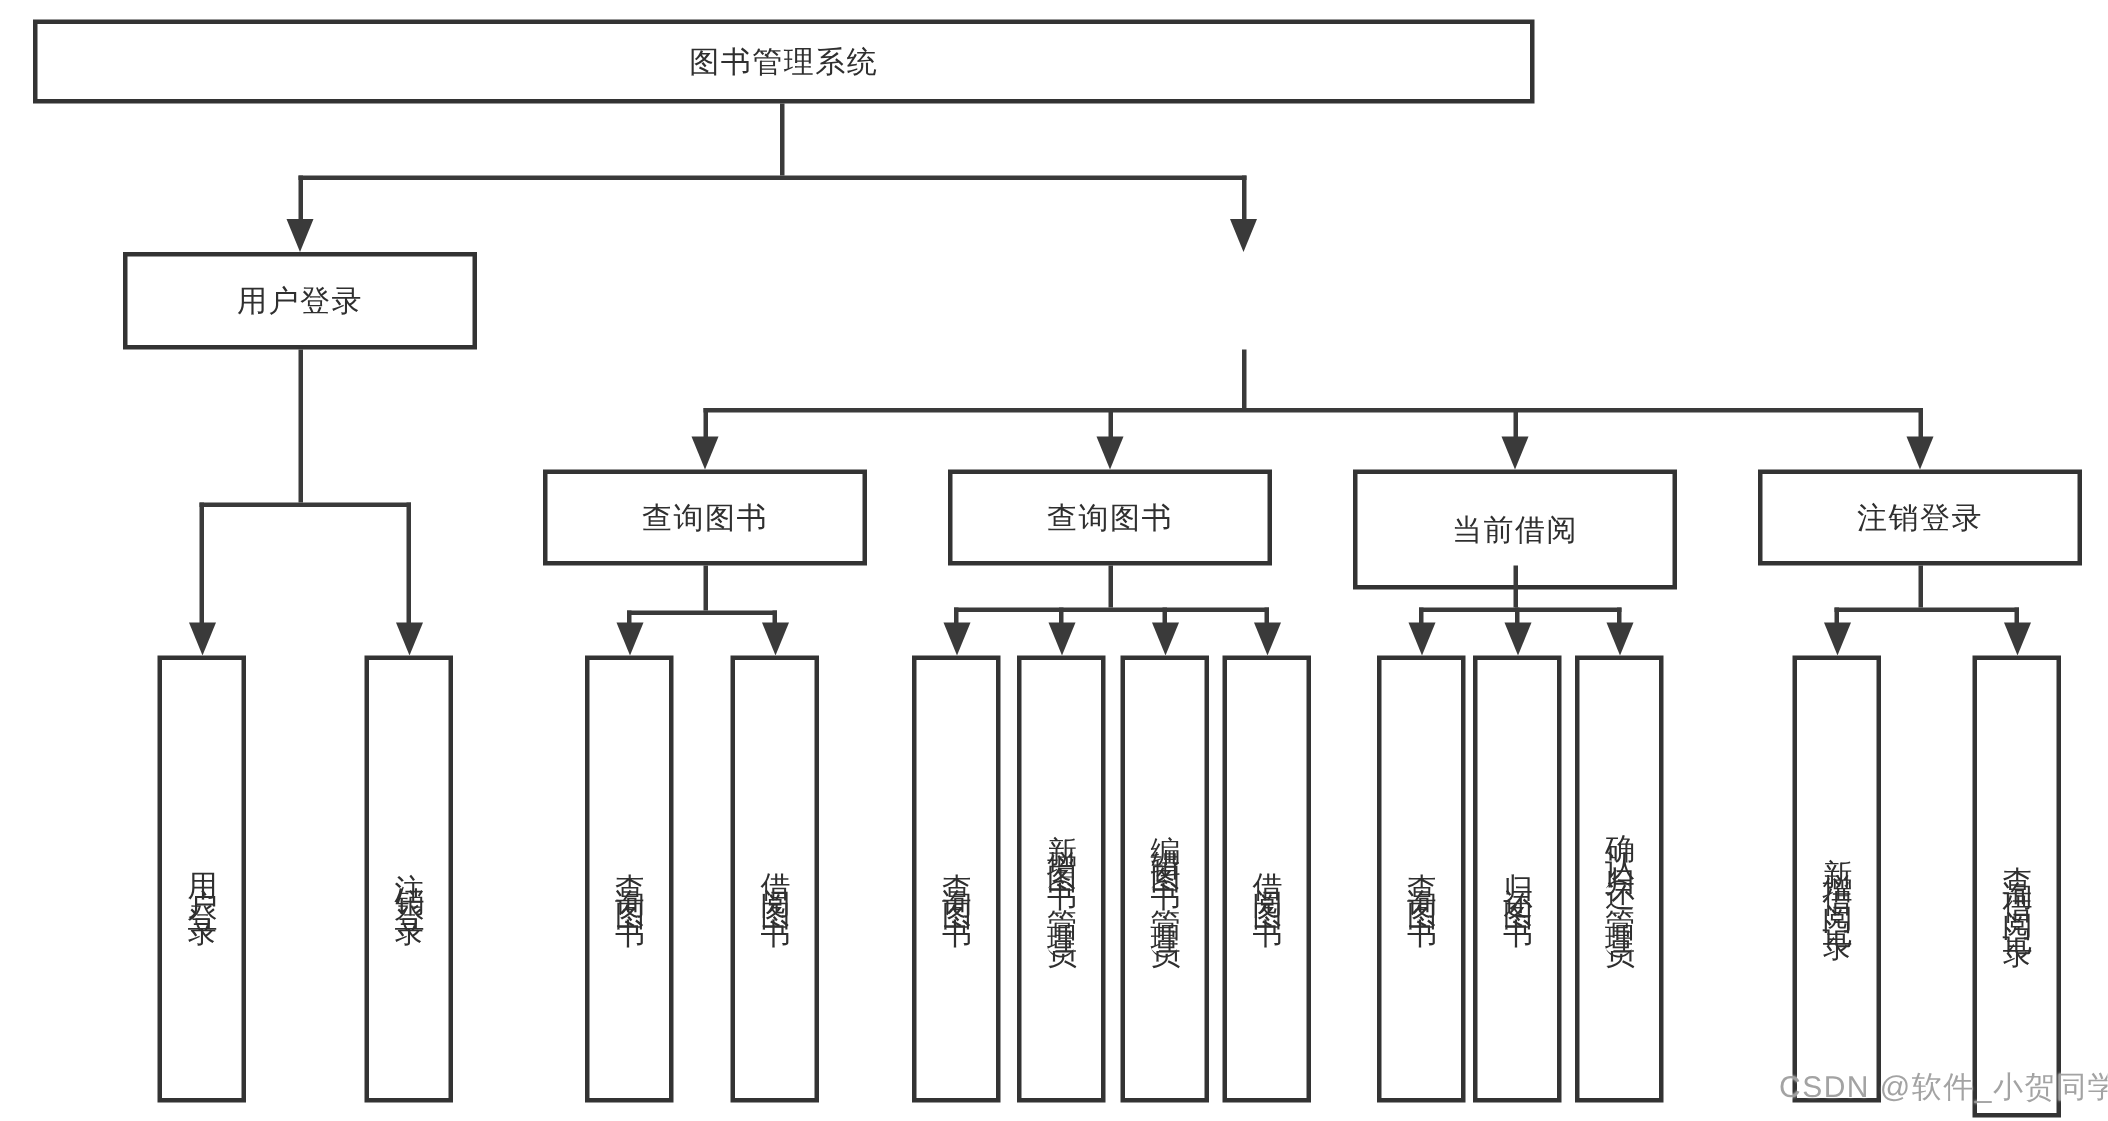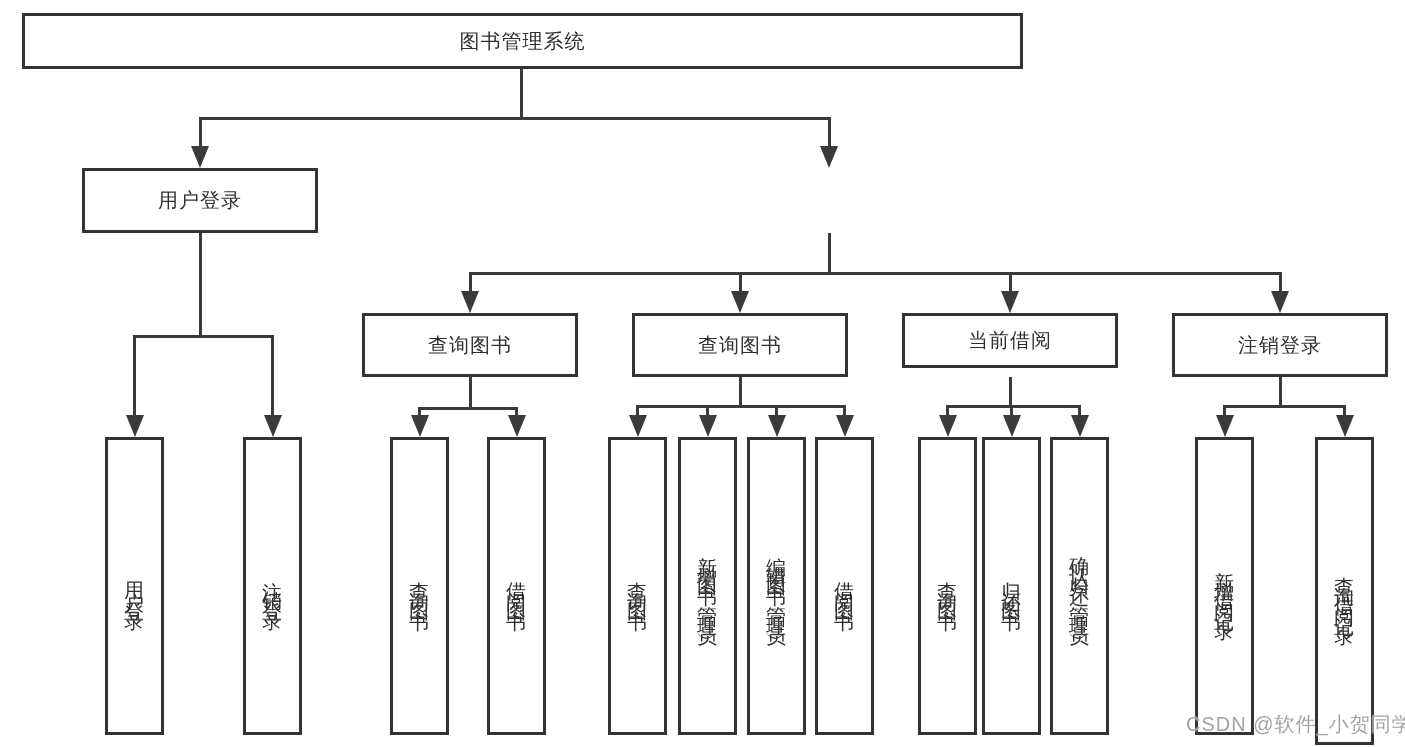--- a/index.html
+++ b/index.html
@@ -54,21 +54,21 @@
     white-space: nowrap;
     z-index: 5;
     text-shadow: 0 0 2px #ffffff;
   }
   
   .n-root  { left:22px;   top:13px;  width:1001px; height:56px; }
   .n-l2-0  { left:82px;   top:168px; width:236px;  height:65px; }
   .n-l2-1  { left:712px;  top:168px; width:234px;  height:65px; }
   .n-l3-0  { left:362px;  top:313px; width:216px;  height:64px; }
   .n-l3-1  { left:632px;  top:313px; width:216px;  height:64px; }
-  .n-l3-2  { left:902px;  top:313px; width:216px;  height:55px; }
+  .n-l3-2  { left:902px;  top:313px; width:216px;  height:80px; }
   .n-l3-3  { left:1172px; top:313px; width:216px;  height:64px; }
   .leaf    { top:437px; width:59px; height:298px; }
   .n-lf-0  { left:105px; }
   .n-lf-1  { left:243px; }
   .n-lf-2  { left:390px; }
   .n-lf-3  { left:487px; }
   .n-lf-4  { left:608px; }
   .n-lf-5  { left:678px; }
   .n-lf-6  { left:747px; }
   .n-lf-7  { left:815px; }

